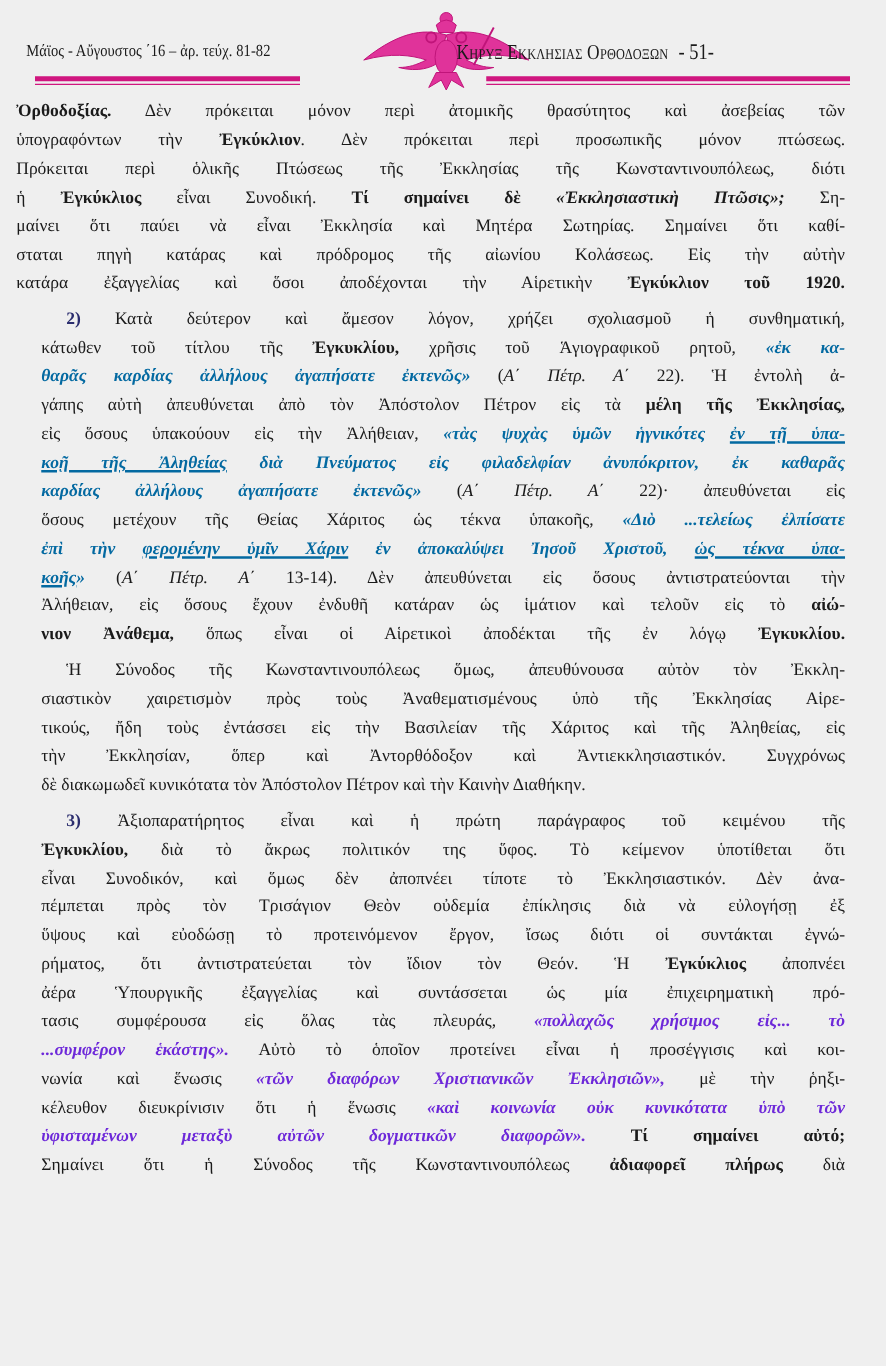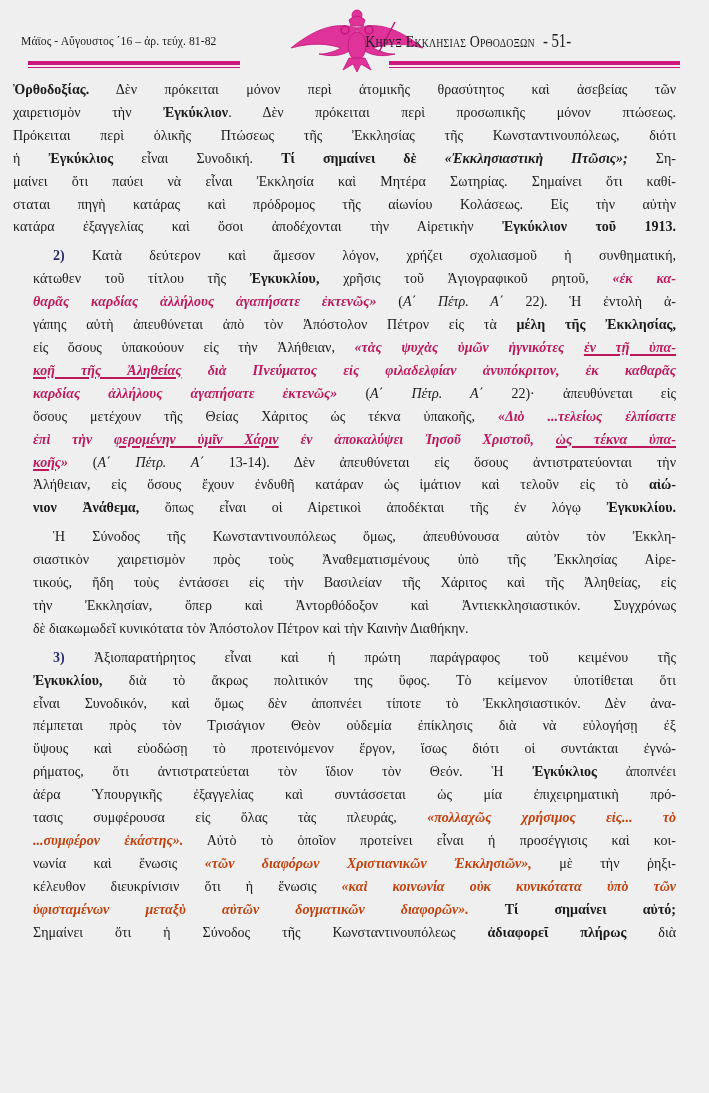--- a/index.html
+++ b/index.html
@@ -26,22 +26,22 @@
   .rule-thin { position:absolute; top:67px; height:1px; background:#d0167f; }
   .content {
     position:absolute; left:13px; top:79px; width:663px;
     font-size:14px; line-height:22.9px; text-align:justify;
   }
   .content p { margin:0; }
   .content p.indent { text-indent:20px; margin-top:6px; }
   .content .line { display:block; text-align:justify; text-align-last:justify; white-space:nowrap; }
   .b { font-weight:bold; }
   .num { font-weight:bold; color:#2b2d6e; }
-  .q { font-weight:bold; font-style:italic; color:#be185d; }
-  .q2 { font-weight:bold; font-style:italic; color:#c2410c; }
+  .q { font-weight:bold; font-style:italic; color:#0369a1; }
+  .q2 { font-weight:bold; font-style:italic; color:#6d28d9; }
   .u { text-decoration:underline; text-decoration-thickness:2px; text-underline-offset:2px; }
   .bi { font-weight:bold; font-style:italic; }
   .it { font-style:italic; }
 </style>
 </head>
 <body>
 
 <div class="header">
   <div class="hdr-left">Μάϊος - Αὔγουστος ΄16 – ἀρ. τεύχ. 81-82</div>
 
@@ -65,26 +65,26 @@
 
   <div class="rule-thick" style="left:28px;width:212px;"></div>
   <div class="rule-thin" style="left:28px;width:212px;"></div>
   <div class="rule-thick" style="left:389px;width:291px;"></div>
   <div class="rule-thin" style="left:389px;width:291px;"></div>
 </div>
 
 <div class="content">
   <p id="p1">
       <span class="line"><span class="b">Ὀρθοδοξίας.</span><span> Δὲν πρόκειται μόνον περὶ ἀτομικῆς θρασύτητος καὶ ἀσεβείας τῶν</span></span>
-      <span class="line"><span>χαιρετισμὸν τὴν </span><span class="b">Ἐγκύκλιον</span><span>. Δὲν πρόκειται περὶ προσωπικῆς μόνον πτώσεως.</span></span>
+      <span class="line"><span>ὑπογραφόντων τὴν </span><span class="b">Ἐγκύκλιον</span><span>. Δὲν πρόκειται περὶ προσωπικῆς μόνον πτώσεως.</span></span>
       <span class="line"><span>Πρόκειται περὶ ὁλικῆς Πτώσεως τῆς Ἐκκλησίας τῆς Κωνσταντινουπόλεως, διότι</span></span>
       <span class="line"><span>ἡ </span><span class="b">Ἐγκύκλιος</span><span> εἶναι Συνοδική. </span><span class="b">Τί σημαίνει δὲ </span><span class="bi">«Ἐκκλησιαστικὴ Πτῶσις»;</span><span> Ση-</span></span>
       <span class="line"><span>μαίνει ὅτι παύει νὰ εἶναι Ἐκκλησία καὶ Μητέρα Σωτηρίας. Σημαίνει ὅτι καθί-</span></span>
       <span class="line"><span>σταται πηγὴ κατάρας καὶ πρόδρομος τῆς αἰωνίου Κολάσεως. Εἰς τὴν αὐτὴν</span></span>
-      <span class="line"><span>κατάρα ἐξαγγελίας καὶ ὅσοι ἀποδέχονται τὴν Αἱρετικὴν </span><span class="b">Ἐγκύκλιον τοῦ 1913.</span></span>
+      <span class="line"><span>κατάρα ἐξαγγελίας καὶ ὅσοι ἀποδέχονται τὴν Αἱρετικὴν </span><span class="b">Ἐγκύκλιον τοῦ 1920.</span></span>
     </p>
   <p id="p2" class="indent">
       <span class="line" style="padding-left: 20px;"><span class="num">2)</span><span> Κατὰ δεύτερον καὶ ἄμεσον λόγον, χρήζει σχολιασμοῦ ἡ συνθηματική,</span></span>
       <span class="line"><span>κάτωθεν τοῦ τίτλου τῆς </span><span class="b">Ἐγκυκλίου,</span><span> χρῆσις τοῦ Ἁγιογραφικοῦ ρητοῦ, </span><span class="q">«ἐκ κα-</span></span>
       <span class="line"><span class="q">θαρᾶς καρδίας ἀλλήλους ἀγαπήσατε ἐκτενῶς»</span><span> (</span><span class="it">Α΄ Πέτρ. Α΄</span><span> 22). Ἡ ἐντολὴ ἀ-</span></span>
       <span class="line"><span>γάπης αὐτὴ ἀπευθύνεται ἀπὸ τὸν Ἀπόστολον Πέτρον εἰς τὰ </span><span class="b">μέλη τῆς Ἐκκλησίας,</span></span>
       <span class="line"><span>εἰς ὅσους ὑπακούουν εἰς τὴν Ἀλήθειαν, </span><span class="q">«τὰς ψυχὰς ὑμῶν ἡγνικότες </span><span class="q u">ἐν τῇ ὑπα-</span></span>
       <span class="line"><span class="q u">κοῇ τῆς Ἀληθείας</span><span class="q"> διὰ Πνεύματος εἰς φιλαδελφίαν ἀνυπόκριτον, ἐκ καθαρᾶς</span></span>
       <span class="line"><span class="q">καρδίας ἀλλήλους ἀγαπήσατε ἐκτενῶς»</span><span> (</span><span class="it">Α΄ Πέτρ. Α΄</span><span> 22)· ἀπευθύνεται εἰς</span></span>
       <span class="line"><span>ὅσους μετέχουν τῆς Θείας Χάριτος ὡς τέκνα ὑπακοῆς, </span><span class="q">«Διὸ ...τελείως ἐλπίσατε</span></span>

